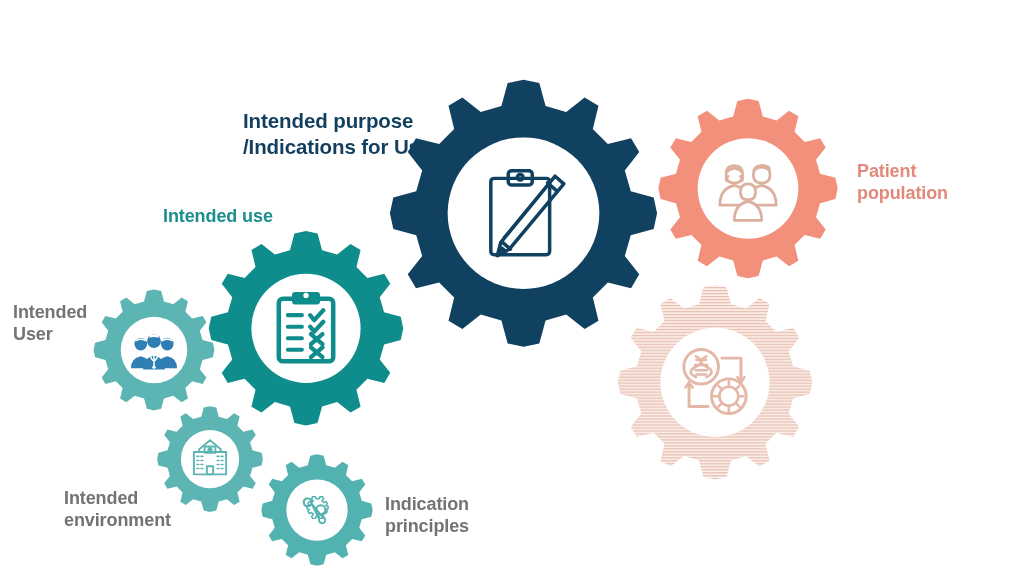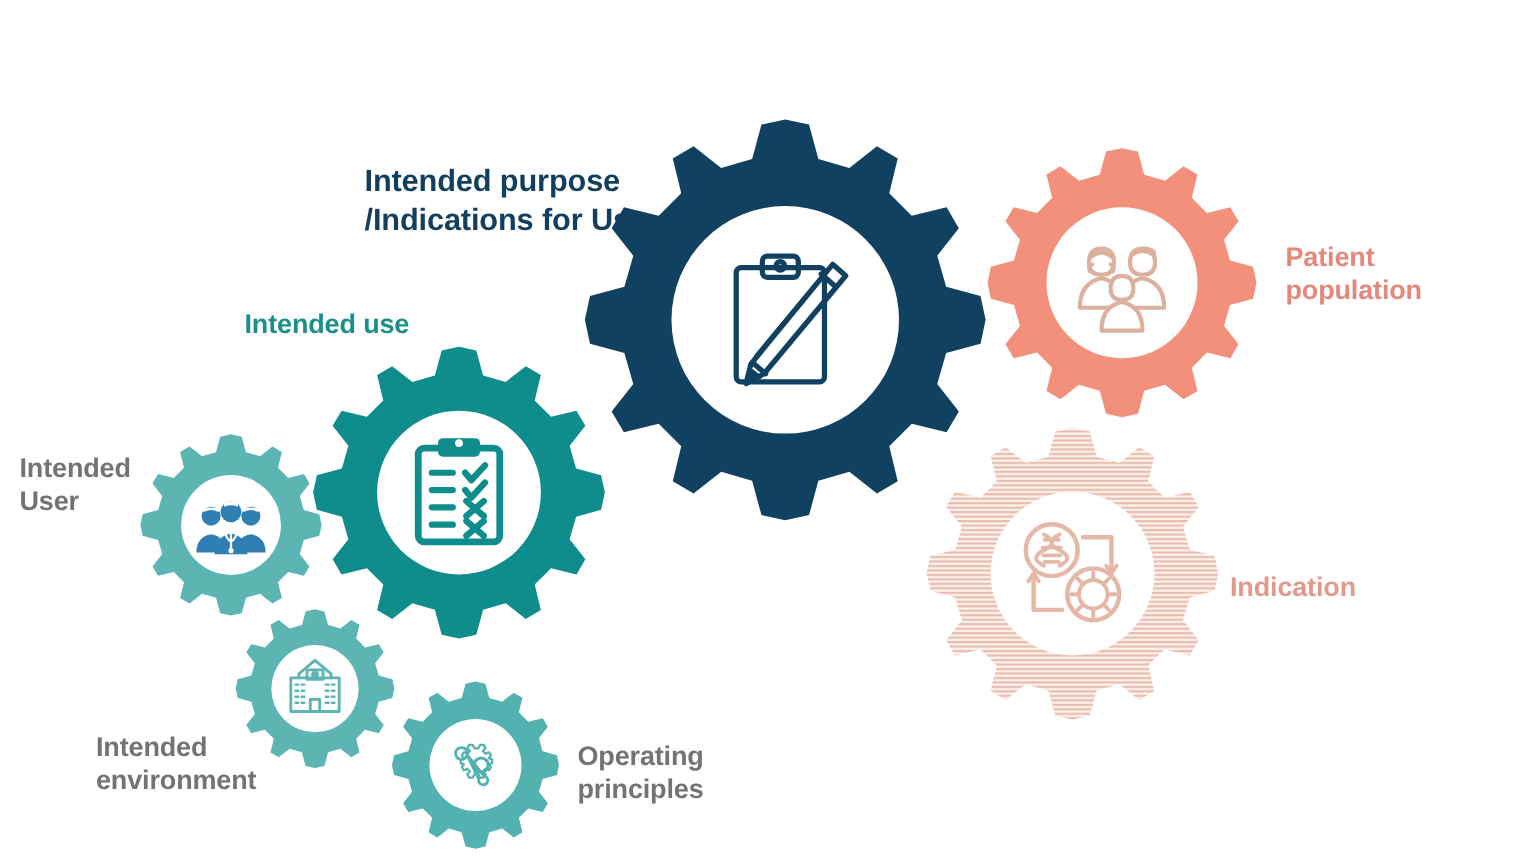--- a/index.html
+++ b/index.html
@@ -210,24 +210,23 @@
   </div>
 
   <div class="label label-teal-dark" style="left:163px; top:206px; width:200px;">Intended use</div>
 
   <div class="label label-title" style="left:243px; top:108px; width:240px;">Intended purpose
 /Indications for Use</div>
 
   <div class="label label-salmon" style="left:857px; top:161px; width:180px;">Patient
 population</div>
 
-  <div class="label label-salmon-pale" style="left:820px; top:381px; width:180px;">Indication</div>
 
   <div class="label label-teal" style="left:13px; top:302px; width:140px;">Intended
 User</div>
 
   <div class="label label-teal" style="left:64px; top:488px; width:180px;">Intended
 environment</div>
 
-  <div class="label label-teal" style="left:385px; top:494px; width:160px;">Operating
+  <div class="label label-teal" style="left:385px; top:494px; width:160px;">Indication
 principles</div>
 
 </div>
 
 </body></html>

